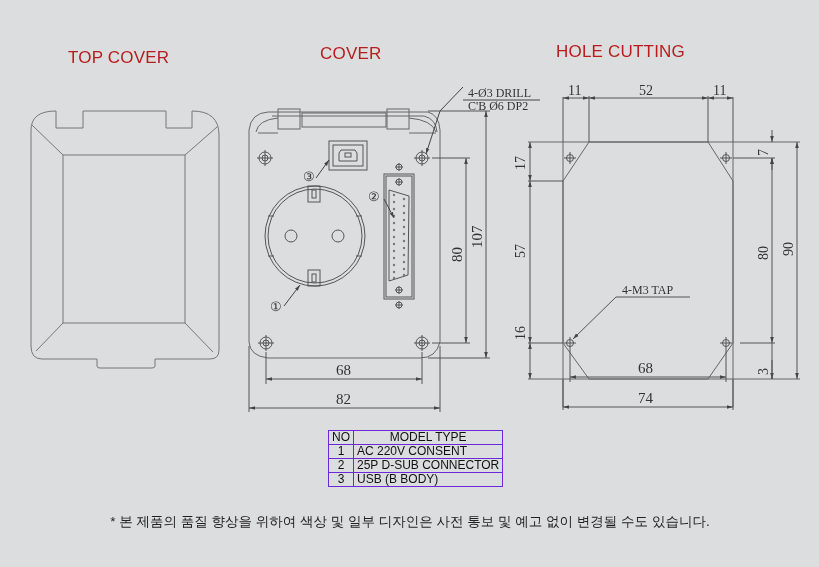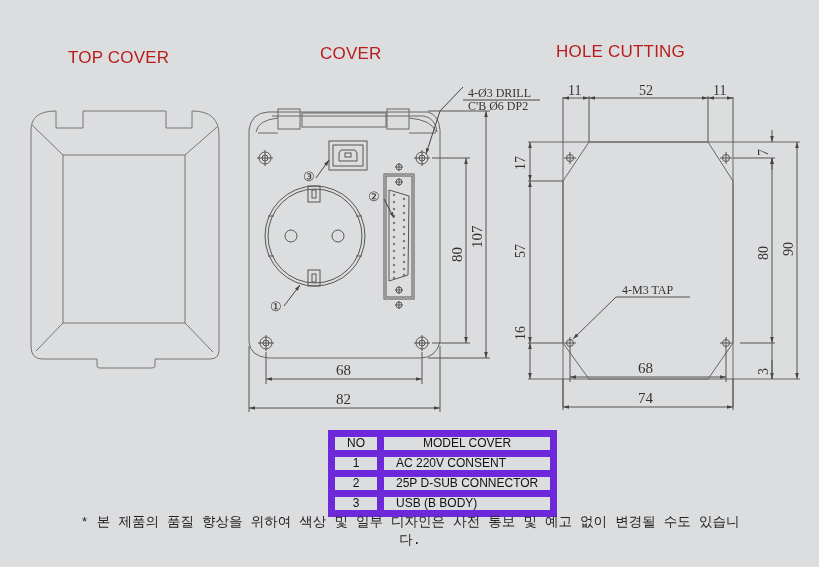--- a/index.html
+++ b/index.html
@@ -17,29 +17,29 @@
     #t-body { left: 320px; top: 44px; }
     #t-hole { left: 556px; top: 42px; }
     svg.drawing { position: absolute; left: 0; top: 0; }
     svg text { font-family: "Liberation Serif", serif; fill: #333; }
     .legend {
       position: absolute; left: 328px; top: 430px;
       border-collapse: collapse; font-size: 12px; color: #111;
       font-family: "Liberation Sans", sans-serif;
     }
     .legend td, .legend th {
-      border: 7px solid #6d28d9; padding: 0 12px; line-height: 13px; height: 13px;
+      border: 1px solid #6d28d9; padding: 0 3px; line-height: 13px; height: 13px;
       font-weight: normal; text-align: left; white-space: nowrap; margin-left: 36px;
     }
     .legend .no { text-align: center; width: 14px; }
     .legend th.mt { text-align: center; }
     .footnote {
       position: absolute; left: 80px; top: 513px; width: 660px;
       text-align: center; font-size: 13.5px; color: #222;
-      font-family: Liberation Mono, monospace;
+      font-family: Liberation Sans, sans-serif;
     }
   </style>
 </head>
 <body>
 
 <div class="title" id="t-top">TOP COVER</div>
 <div class="title" id="t-body">COVER</div>
 <div class="title" id="t-hole">HOLE CUTTING</div>
 
 <svg class="drawing" width="819" height="567" viewBox="0 0 819 567">
@@ -262,21 +262,21 @@
   <text x="0" y="0" font-size="14" transform="translate(768,375) rotate(-90)">3</text>
   <text x="638" y="373" font-size="15">68</text>
   <text x="638" y="403" font-size="15">74</text>
   <text x="622" y="294" font-size="12">4-M3 TAP</text>
 </svg>
 
 <table class="legend">
   <tbody>
       <tr>
     <th class="no">NO</th>
-    <th class="mt">MODEL  COVER</th>
+    <th class="mt">MODEL  TYPE</th>
   </tr>
   <tr>
     <td class="no">1</td>
     <td>AC 220V CONSENT</td>
   </tr>
   <tr>
     <td class="no">2</td>
     <td>25P D-SUB CONNECTOR</td>
   </tr>
   <tr>

